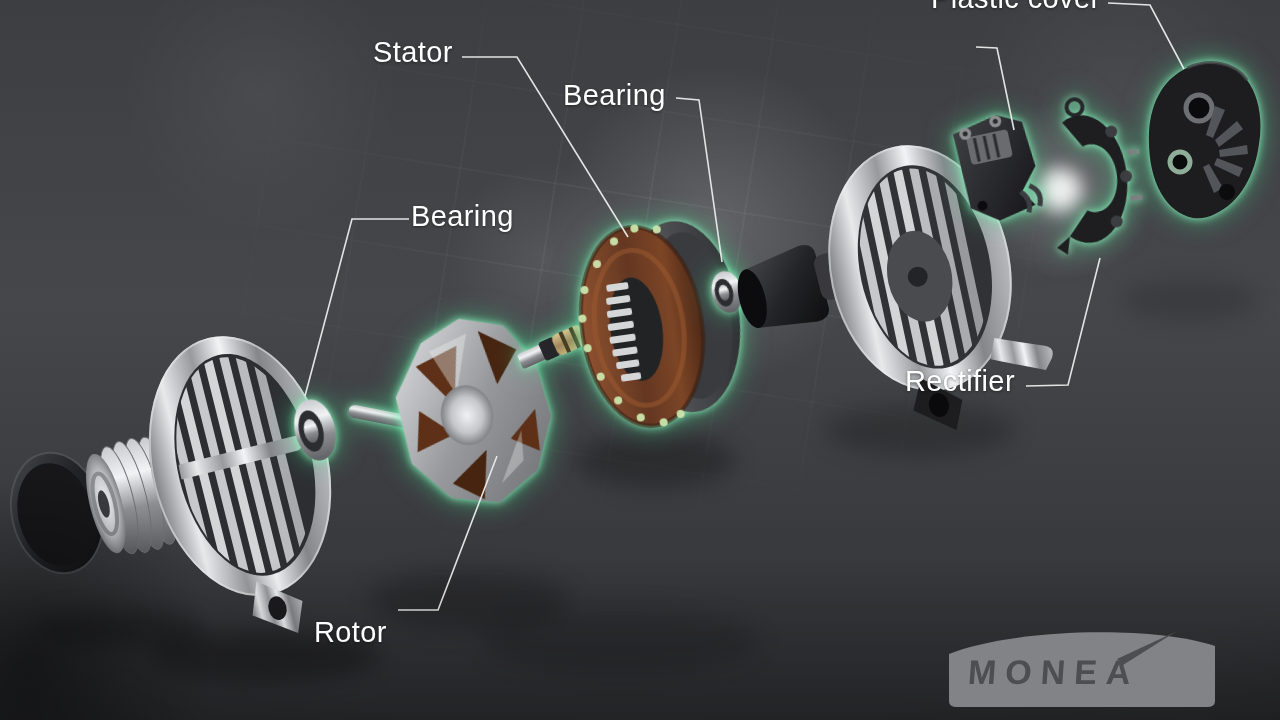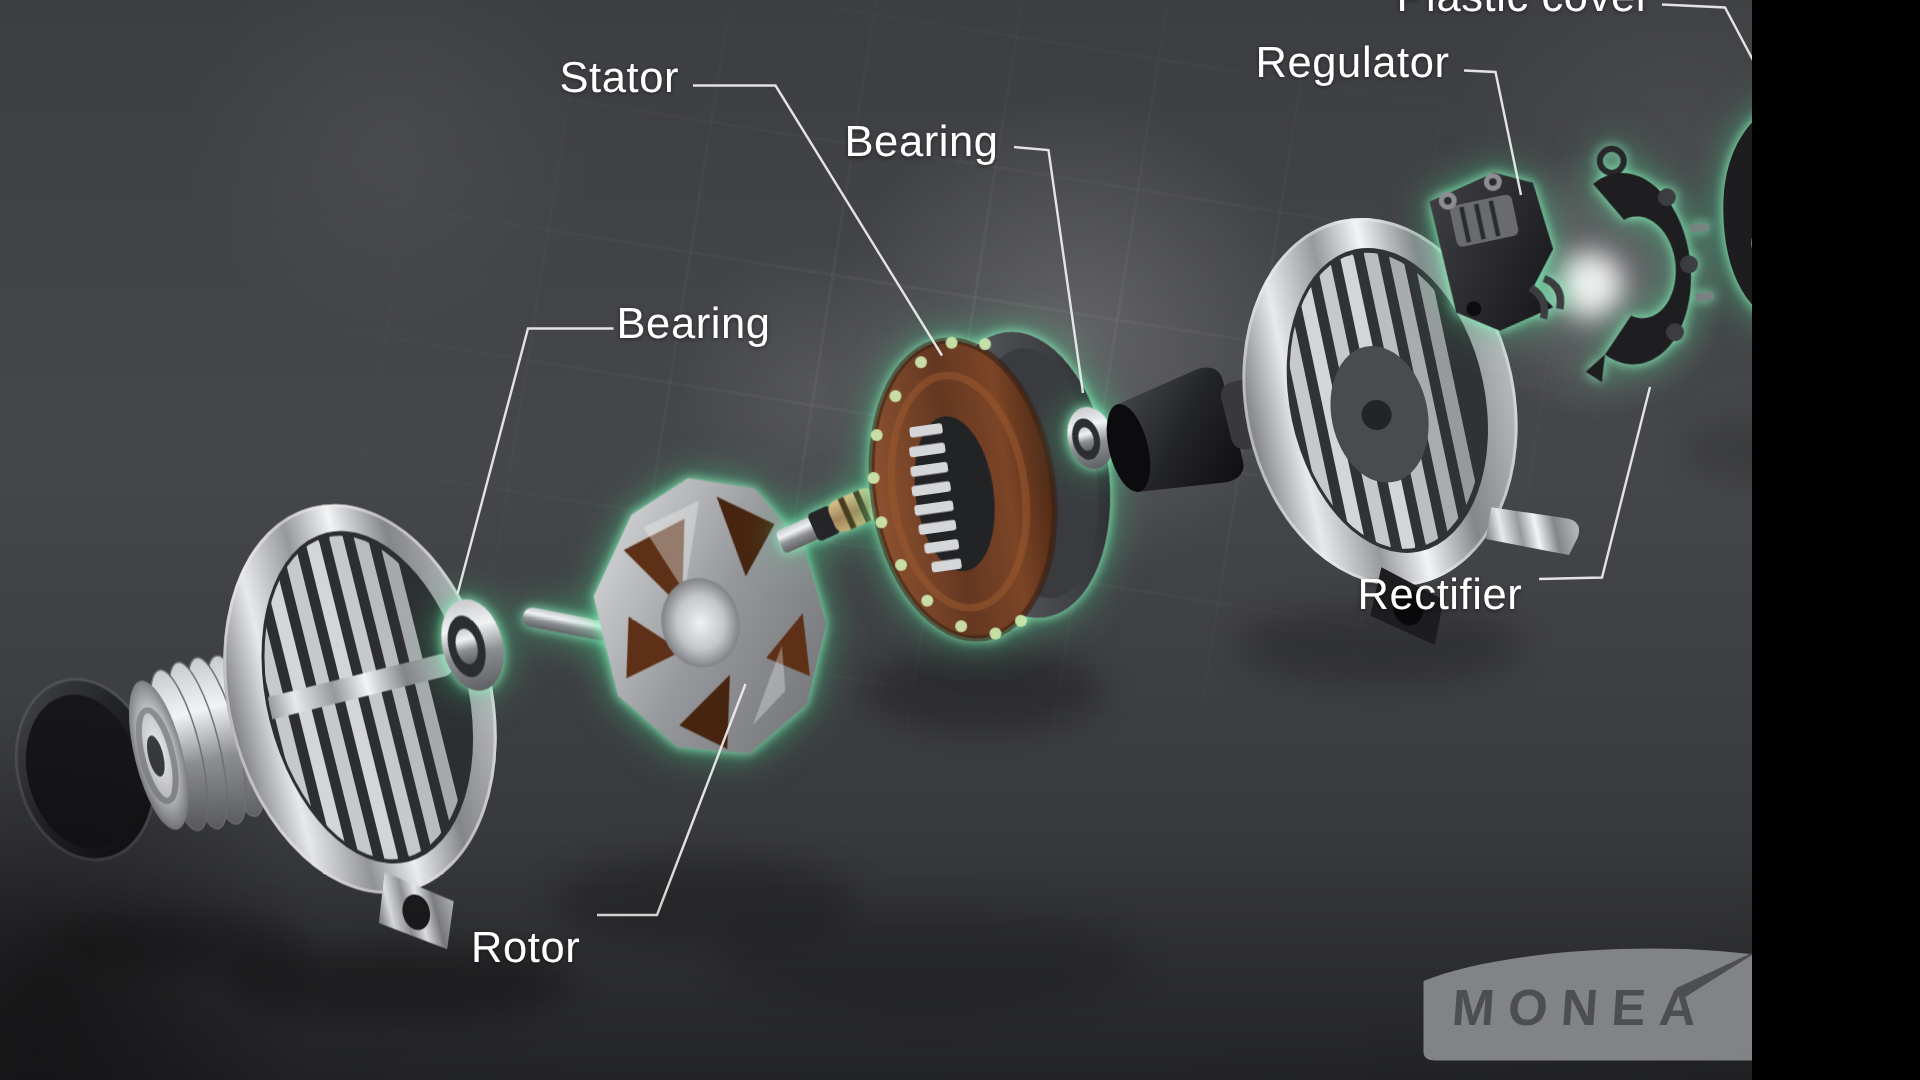--- a/index.html
+++ b/index.html
@@ -1,16 +1,16 @@
 <!DOCTYPE html>
 <html><head>
 <meta charset="utf-8">
 <style>
   html,body{margin:0;padding:0;background:#000;}
-  .stage{position:relative;width:1168px;height:720px;overflow:hidden;
+  .stage{position:relative;width:1280px;height:720px;overflow:hidden;
          background:#424346;font-family:"Liberation Sans",sans-serif;}
   
   .bg-base{position:absolute;inset:0;
     background:
       radial-gradient(circle 150px at 1062px 190px, rgba(255,255,255,.22), rgba(255,255,255,0) 60%),
       radial-gradient(circle 230px at 715px 225px, rgba(255,255,255,.17), rgba(255,255,255,0) 70%),
       radial-gradient(circle 140px at 545px 260px, rgba(255,255,255,.09), rgba(255,255,255,0) 70%),
       radial-gradient(circle 200px at 260px 95px,  rgba(255,255,255,.05), rgba(255,255,255,0) 70%),
       radial-gradient(circle 220px at 1120px 90px, rgba(255,255,255,.05), rgba(255,255,255,0) 70%),
       linear-gradient(180deg,#3d3e41 0%,#46474a 42%,#3c3d40 68%,#2f3033 100%);}
@@ -30,21 +30,21 @@
   .glow{filter:drop-shadow(0 0 4px rgba(150,255,200,.9)) drop-shadow(0 0 13px rgba(70,225,150,.55));}
   
   .label{position:absolute;color:#fff;font-size:29px;line-height:1.1;white-space:nowrap;
          letter-spacing:.4px;text-shadow:0 1px 3px rgba(0,0,0,.45);z-index:5;}
   .lbl-stator{left:373px;top:37px;}
   .lbl-bearing-rear{left:563px;top:80px;}
   .lbl-bearing-front{left:411px;top:201px;}
   .lbl-rotor{left:314px;top:617px;}
   .lbl-regulator{left:837px;top:27px;}
   .lbl-plastic-cover{left:931px;top:-17px;}
-  .lbl-rectifier{left:905px;top:382px;}
+  .lbl-rectifier{left:905px;top:366px;}
   
   .badge{position:absolute;left:947px;top:622px;width:270px;height:86px;z-index:6;}
   .badge svg{position:absolute;left:0;top:0;}
   .badge .brand{position:absolute;left:21px;top:31px;font-size:34px;font-weight:bold;
                 letter-spacing:9px;color:#4d4e51;transform:skewX(-4deg);}
 </style>
 </head>
 <body>
 
 <div class="stage">
@@ -304,21 +304,20 @@
       <path d="M1026,386 L1068,385 L1100,258"></path>
     </g>
   </svg>
 
   <div class="bg-vignette"></div>
 
   <div class="label lbl-stator">Stator</div>
   <div class="label lbl-bearing-rear">Bearing</div>
   <div class="label lbl-bearing-front">Bearing</div>
   <div class="label lbl-rotor">Rotor</div>
-  <div class="label lbl-regulator">Regulator</div>
   <div class="label lbl-plastic-cover">Plastic cover</div>
   <div class="label lbl-rectifier">Rectifier</div>
 
   <div class="badge">
     <svg width="270" height="86" viewBox="0 0 270 86">
       <path d="M2,32 C60,8 200,2 268,24 L268,79 Q268,85 260,85 L10,85 Q2,85 2,79 Z" fill="#87888b" fill-opacity=".95"></path>
       <polygon points="170,37 230,9 176,43" fill="#4d4e51"></polygon>
     </svg>
     <span class="brand">MONEA</span>
   </div>

